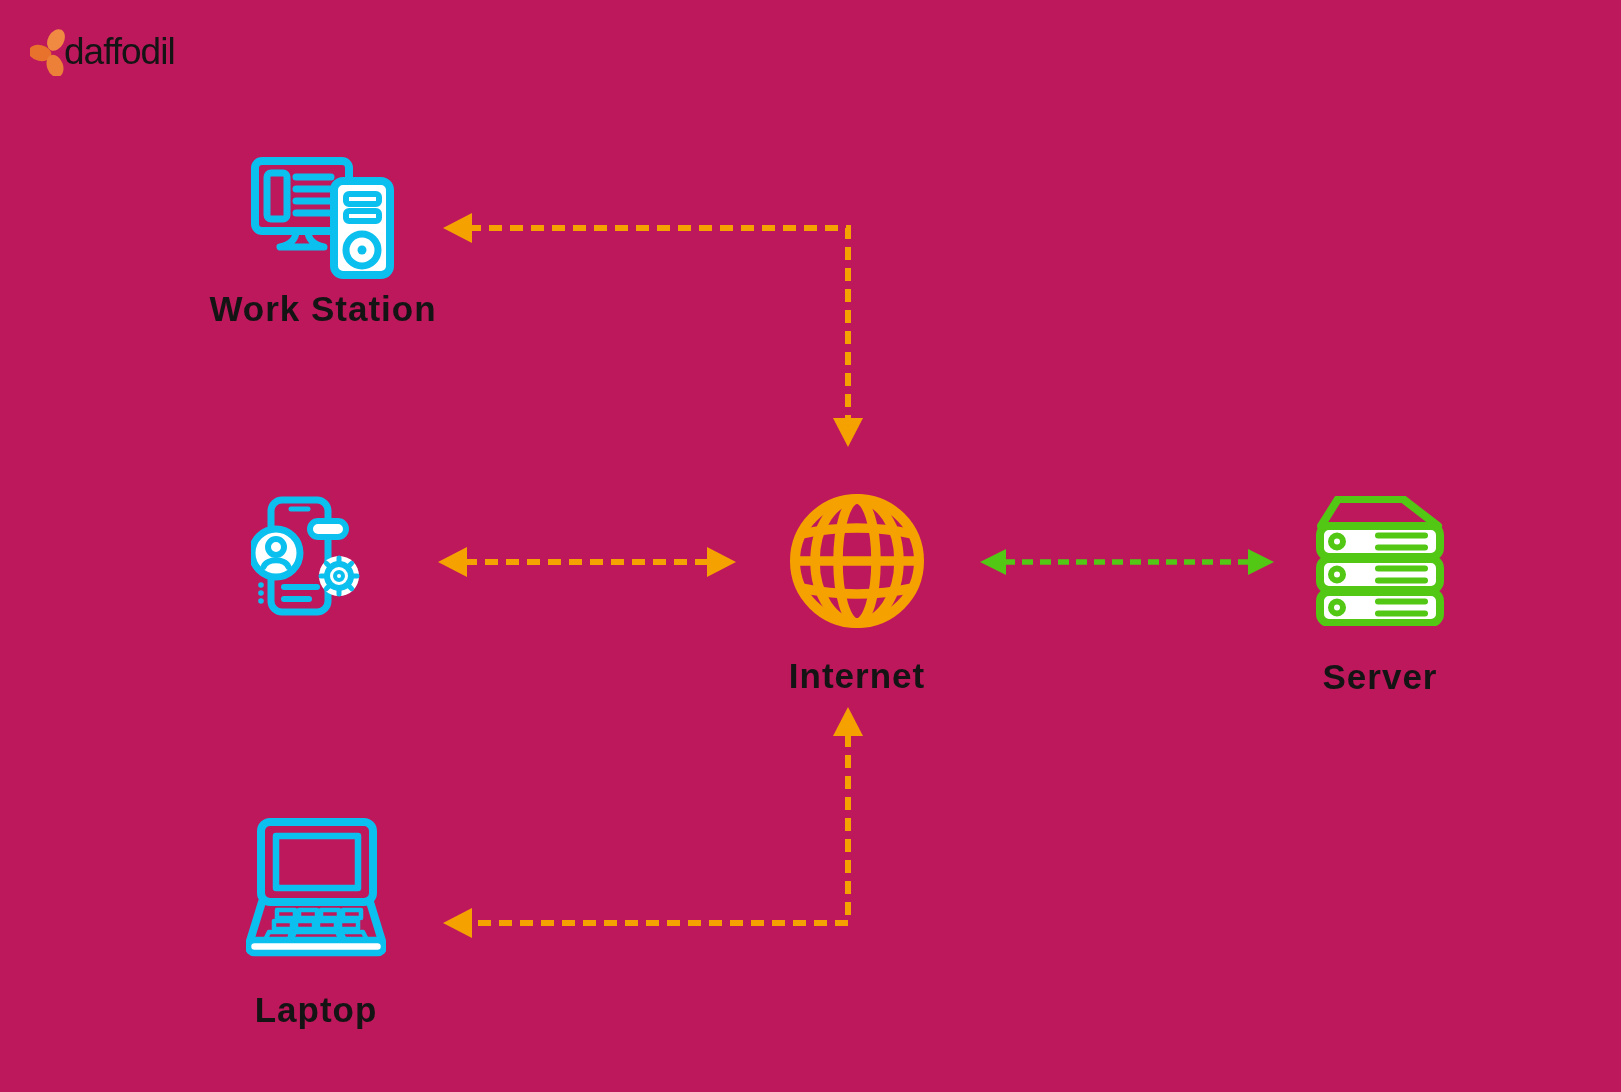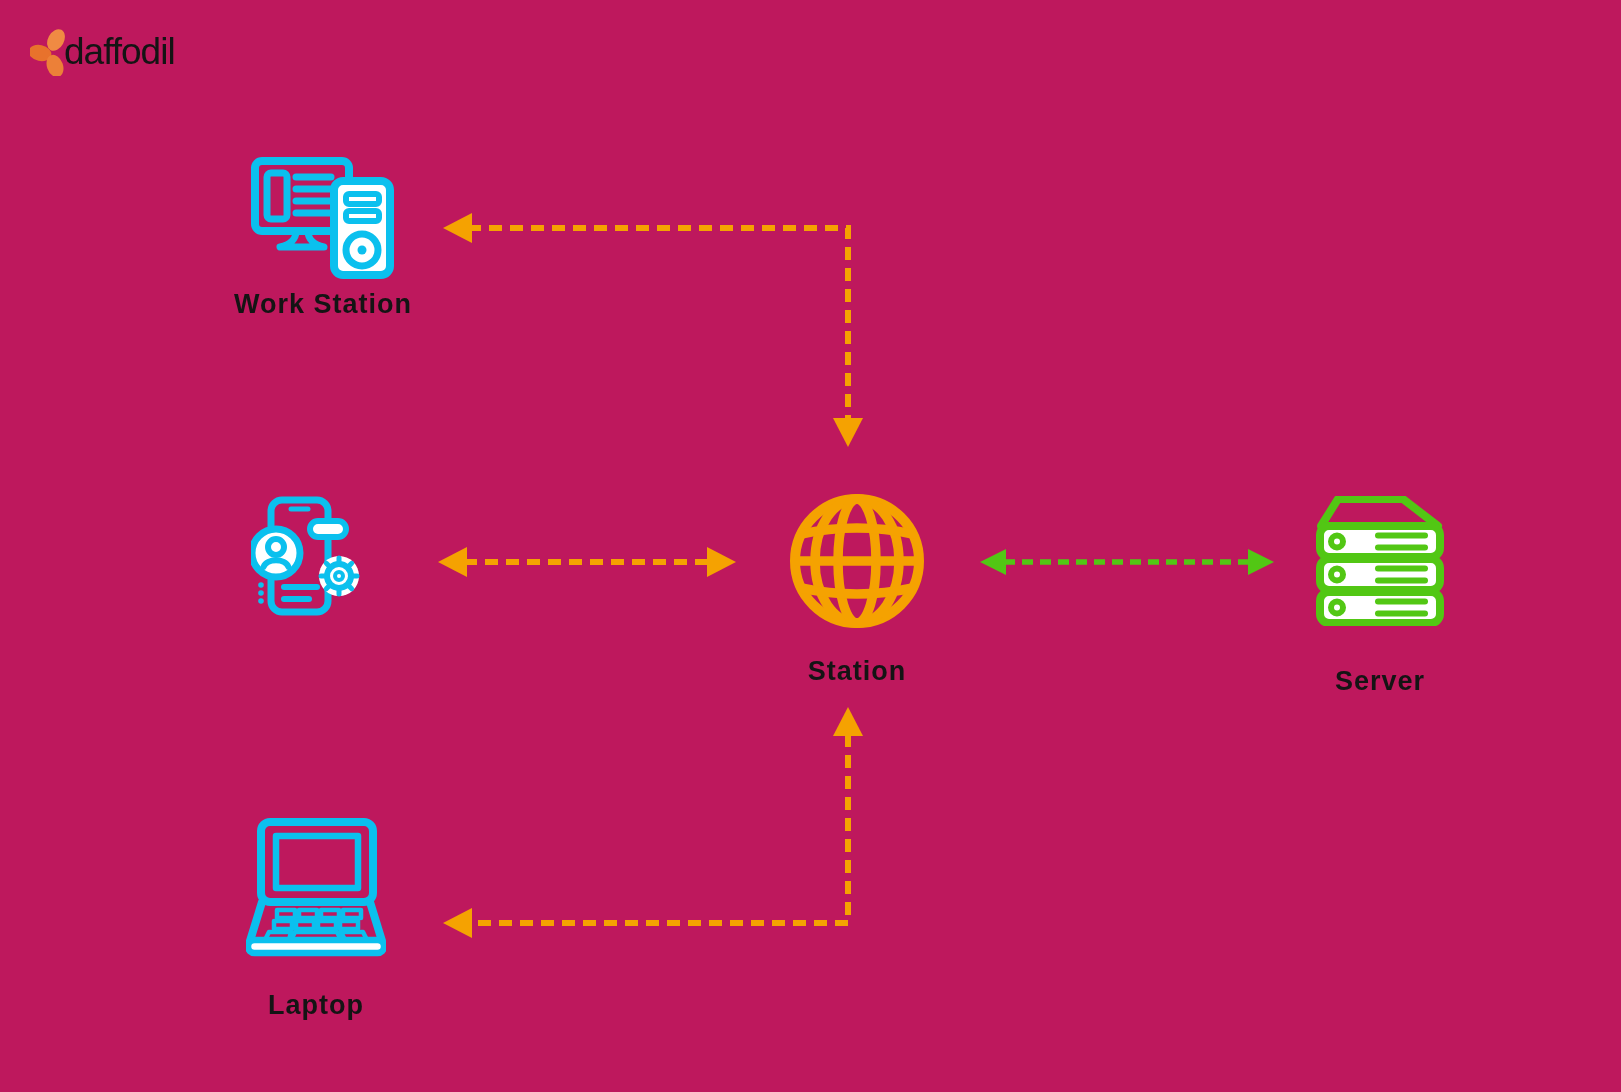--- a/index.html
+++ b/index.html
@@ -19,37 +19,37 @@
   
   .arrows { position:absolute; left:0; top:0; width:1621px; height:1092px; pointer-events:none; }
   .dash-o { stroke:var(--internet,#f5a201); stroke-width:6; stroke-dasharray:13 8; fill:none; }
   .head-o { fill:var(--internet,#f5a201); stroke:none; }
   .dash-g { stroke:var(--server,#52c714); stroke-width:5.5; stroke-dasharray:11 7; fill:none; }
   .head-g { fill:var(--server,#52c714); stroke:none; }
   
   .node { position:absolute; width:300px; display:flex; flex-direction:column; align-items:center; }
   .node svg { display:block; }
   .node-label {
-    font-weight:bold; font-size:27px; letter-spacing:1px;
+    font-weight:bold; font-size:35px; letter-spacing:1px;
     color:var(--text,#141414); white-space:nowrap; text-align:center;
   }
   .stroke-device { stroke:var(--device,#0bc0ee); }
   .fill-device   { fill:var(--device,#0bc0ee); stroke:none; }
   .stroke-net    { stroke:var(--internet,#f5a201); }
   .stroke-srv    { stroke:var(--server,#52c714); }
   #node-workstation { left:173px; top:155px; }
   #node-workstation .node-label { margin-top:8px; }
   #node-smartphone  { left:168px; top:492px; }
   #node-smartphone .node-label { margin-top:31px; }
   #node-laptop      { left:166px; top:817px; }
   #node-laptop .node-label { margin-top:33px; }
   #node-internet    { left:707px; top:486px; }
   #node-internet .node-label { margin-top:20px; }
   #node-server      { left:1230px; top:496px; }
-  #node-server .node-label { margin-top:40px;text-align:right; }
+  #node-server .node-label { margin-top:31px;text-align:right; }
 </style>
 </head>
 <body>
 
 <div class="canvas">
 
   <div class="logo">
     <svg width="46" height="48" viewBox="0 0 46 48">
       <ellipse cx="26" cy="12" rx="8" ry="11.5" transform="rotate(28 26 12)" fill="#f08a43"></ellipse>
       <ellipse cx="10" cy="25" rx="11.5" ry="8" transform="rotate(12 10 25)" fill="#e8722c"></ellipse>
@@ -166,21 +166,21 @@
     <svg width="150" height="150" viewBox="0 0 150 150">
       <g class="stroke-net" fill="none" stroke-linecap="round">
         <circle cx="75" cy="75" r="62" stroke-width="10"></circle>
         <ellipse cx="75" cy="75" rx="42" ry="62" stroke-width="9.5"></ellipse>
         <ellipse cx="75" cy="75" rx="19" ry="62" stroke-width="9.5"></ellipse>
         <line x1="14" y1="75" x2="136" y2="75" stroke-width="9.5"></line>
         <path d="M19.2 48 Q75 36 130.8 48" stroke-width="9.5"></path>
         <path d="M19.2 102 Q75 114 130.8 102" stroke-width="9.5"></path>
       </g>
     </svg>
-    <div class="node-label">Station</div>
+    <div class="node-label">Internet</div>
   </div>
 
   <div class="node" id="node-server">
     <svg width="130" height="130" viewBox="0 0 130 130">
       <g class="stroke-srv" fill="none" stroke-linecap="round" stroke-linejoin="round">
         <path d="M23 3 H88 L123 30 H6 Z" stroke-width="8"></path>
         <rect x="5" y="30" width="120" height="31" rx="9" stroke-width="8" fill="#ffffff"></rect>
         <rect x="5" y="63" width="120" height="31" rx="9" stroke-width="8" fill="#ffffff"></rect>
         <rect x="5" y="96" width="120" height="31" rx="9" stroke-width="8" fill="#ffffff"></rect>
         <circle cx="22" cy="45.5" r="6" stroke-width="6"></circle>

